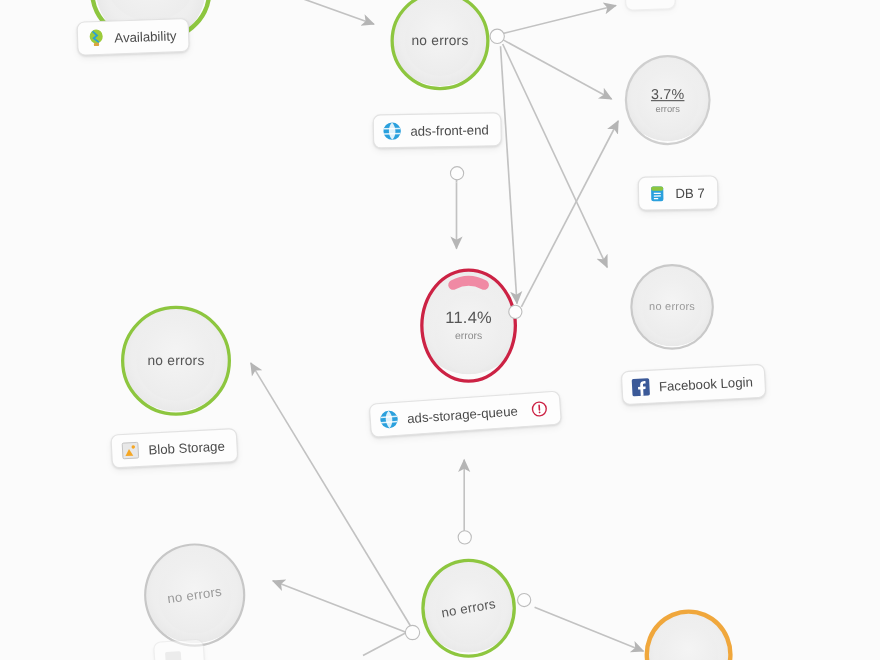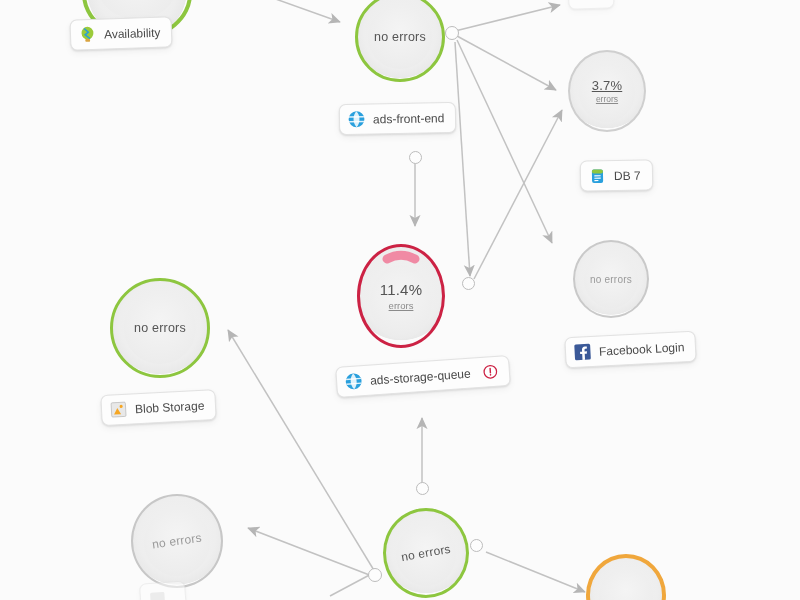--- a/index.html
+++ b/index.html
@@ -25,21 +25,21 @@
     width:76%;height:76%;margin-left:-38%;margin-top:-38%;
     border-radius:50%;
     background:radial-gradient(circle at 50% 40%,#f4f4f4 0%,#ededed 70%,#e8e8e8 100%);
   }
   .ring-label{
     position:absolute;left:0;top:0;width:100%;height:100%;
     display:flex;flex-direction:column;align-items:center;justify-content:center;
     z-index:3;pointer-events:none;
   }
   .ring-value{color:#555;letter-spacing:.2px;}
-  .ring-sub{color:#8b8b8b;text-decoration:underline;}
+  .ring-sub{color:#8b8b8b;}
 
   
   .chip{
     position:absolute;display:flex;align-items:center;gap:7px;
     background:#fdfdfd;border:1px solid #e2e2e2;border-radius:7px;
     padding:5px 11px 5px 7px;
     box-shadow:0 1px 2px rgba(0,0,0,.10),0 3px 7px rgba(0,0,0,.05);
     white-space:nowrap;transform-origin:50% 50%;
   }
   .chip-text{color:#4a4a4a;font-size:12px;}
@@ -136,21 +136,21 @@
   </div>
   <div class="chip" style="left:580px;top:160px;transform:rotate(-1deg);">
     <svg class="chip-icon" viewBox="0 0 24 24">
       <rect x="5" y="4" width="14" height="17" rx="2.5" fill="#2aa0dd"></rect>
       <rect x="5" y="4" width="14" height="5" rx="2.5" fill="#8dc63f"></rect>
       <path d="M8 12 h8 M8 15 h8 M8 18 h5" stroke="#ffffff" stroke-width="1.4"></path>
     </svg>
     <span class="chip-text">DB 7</span>
   </div>
 
-  <div class="node" style="left:357px;top:244px;width:88px;height:104px;text-align:right;">
+  <div class="node" style="left:382px;top:244px;width:88px;height:104px;text-align:right;">
     <div class="ring" style="width:88px;height:104px;border:3.4px solid #cc2244;"></div>
     <svg style="position:absolute;left:0;top:0;width:88px;height:104px;z-index:2;" viewBox="0 0 88 104">
       <path d="M30 15 A 34 40 0 0 1 58 15" stroke="#f08aa4" stroke-width="9" fill="none" stroke-linecap="round"></path>
     </svg>
     <div class="ring-label">
       <div class="ring-value" style="font-size:15px;font-weight:500;">11.4%</div>
       <div class="ring-sub" style="font-size:9.5px;margin-top:2px;">errors</div>
     </div>
   </div>
   <div class="chip" style="left:336px;top:361px;transform:rotate(-4deg);">

